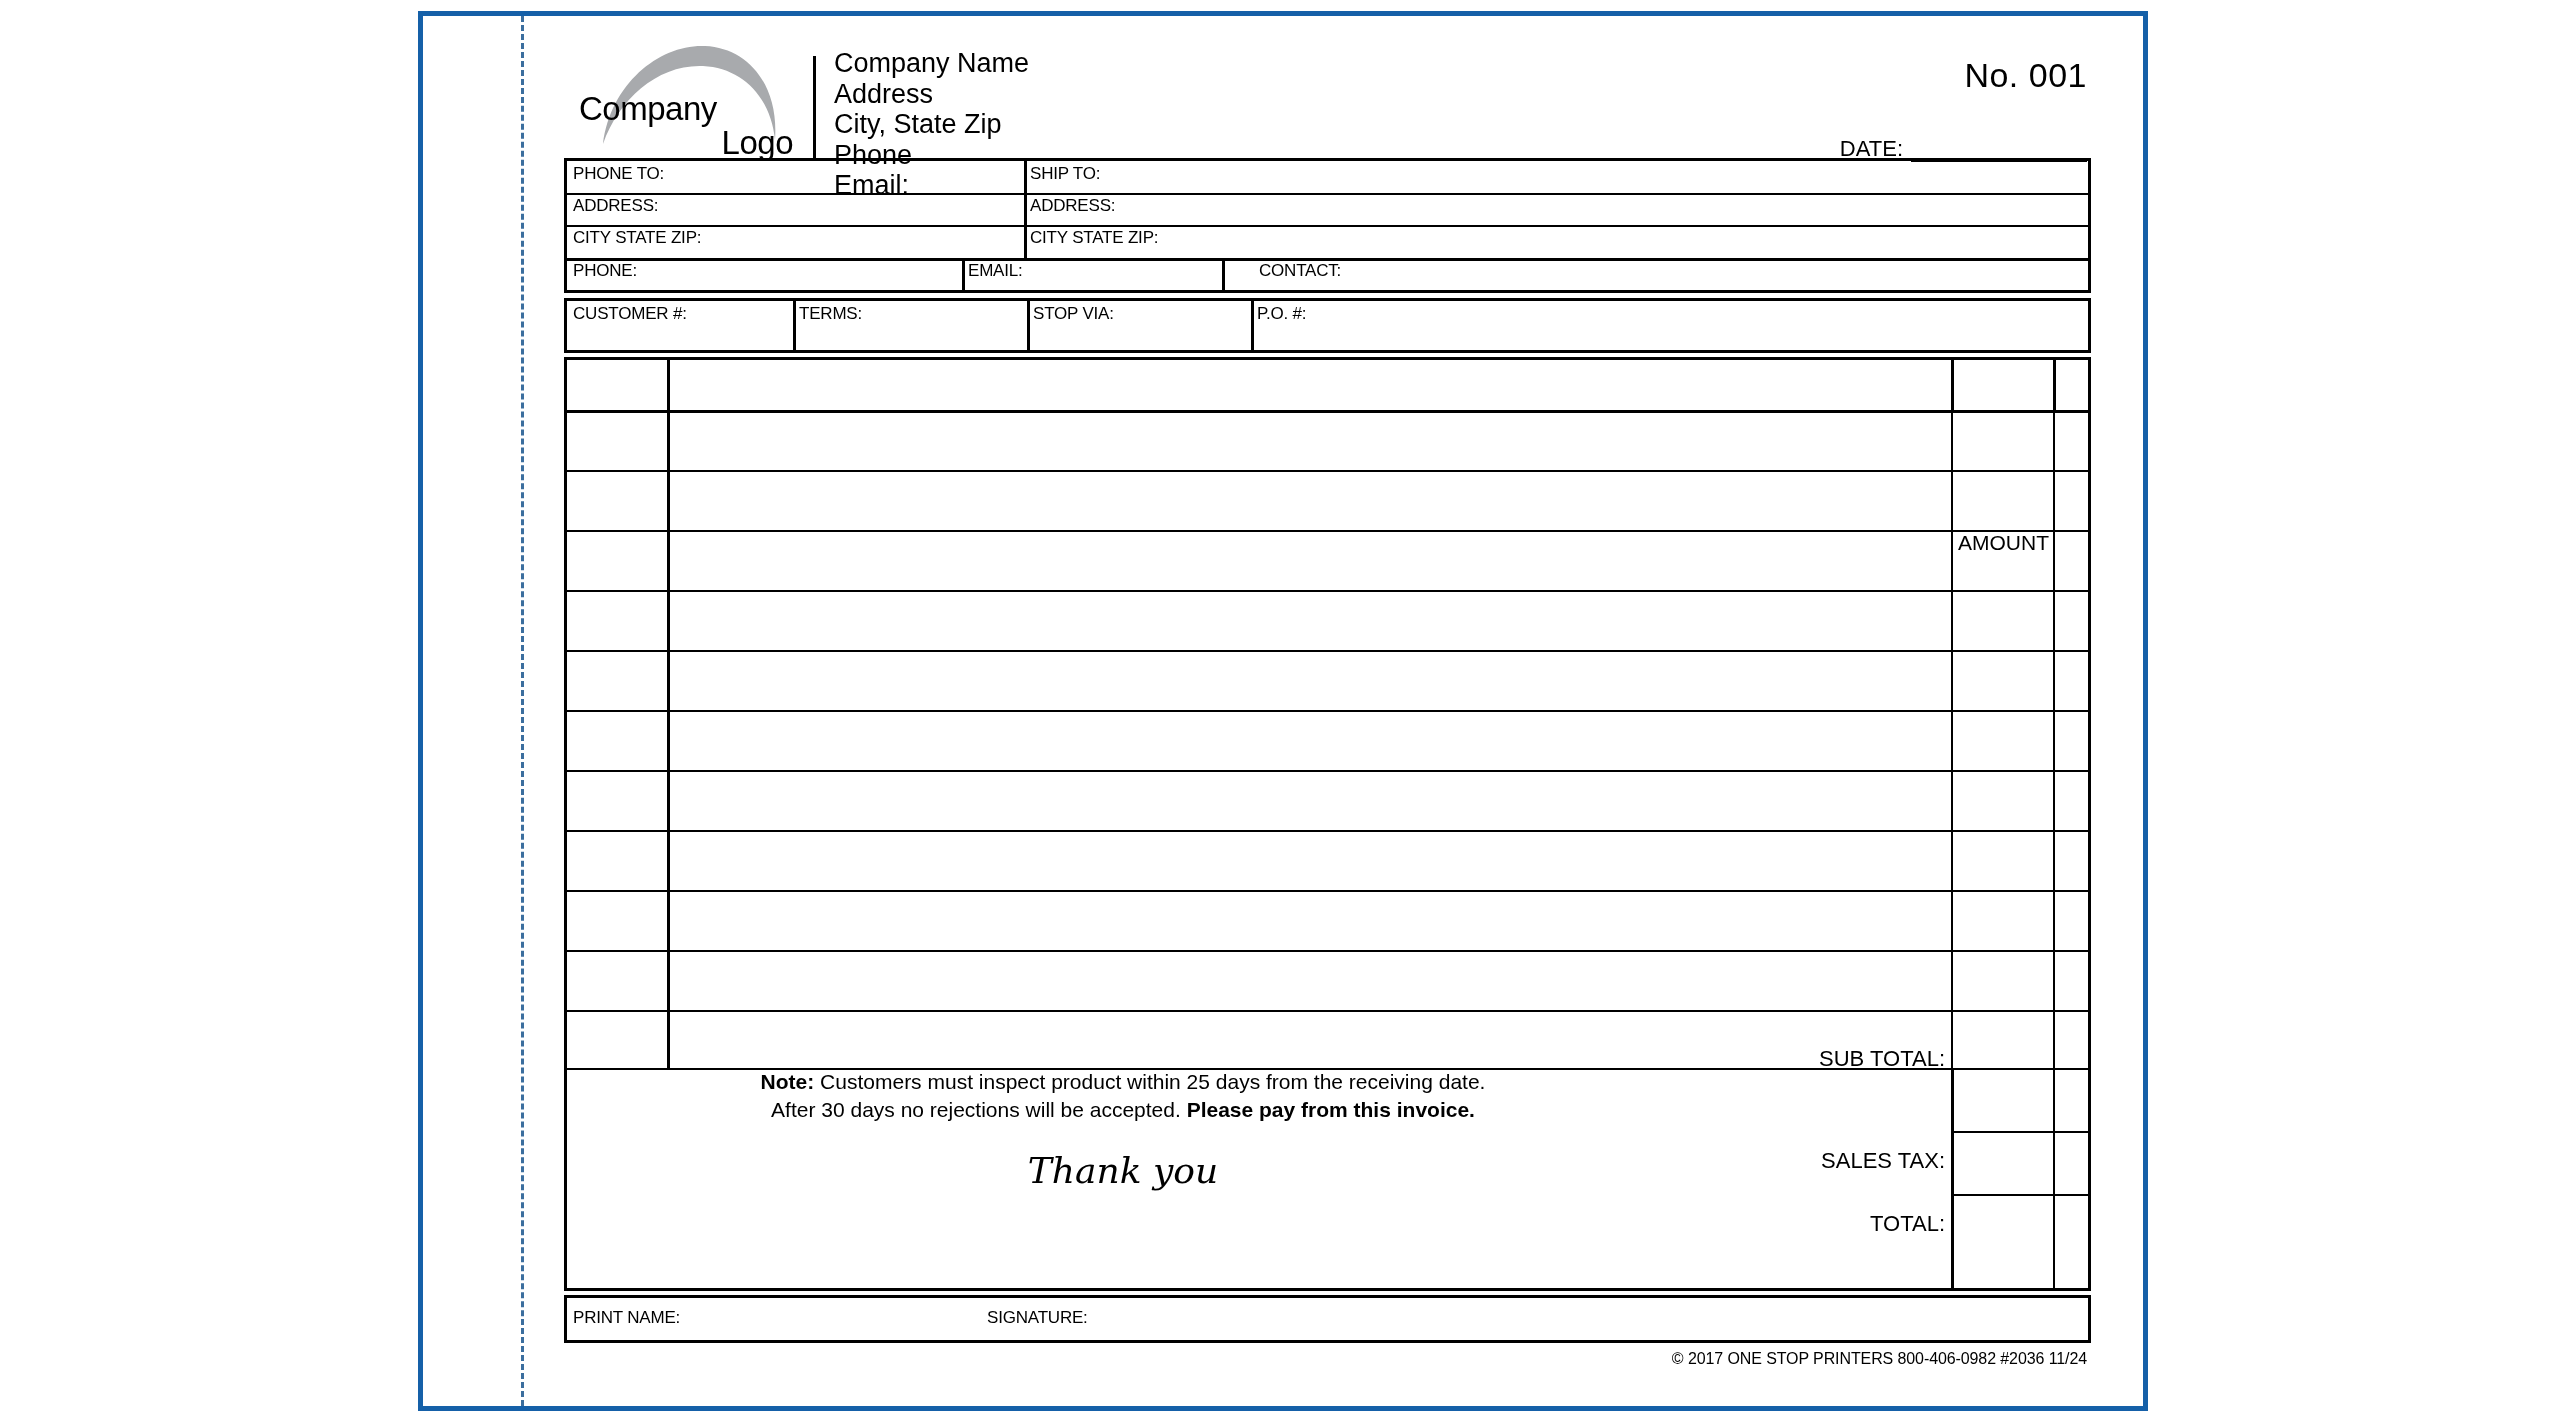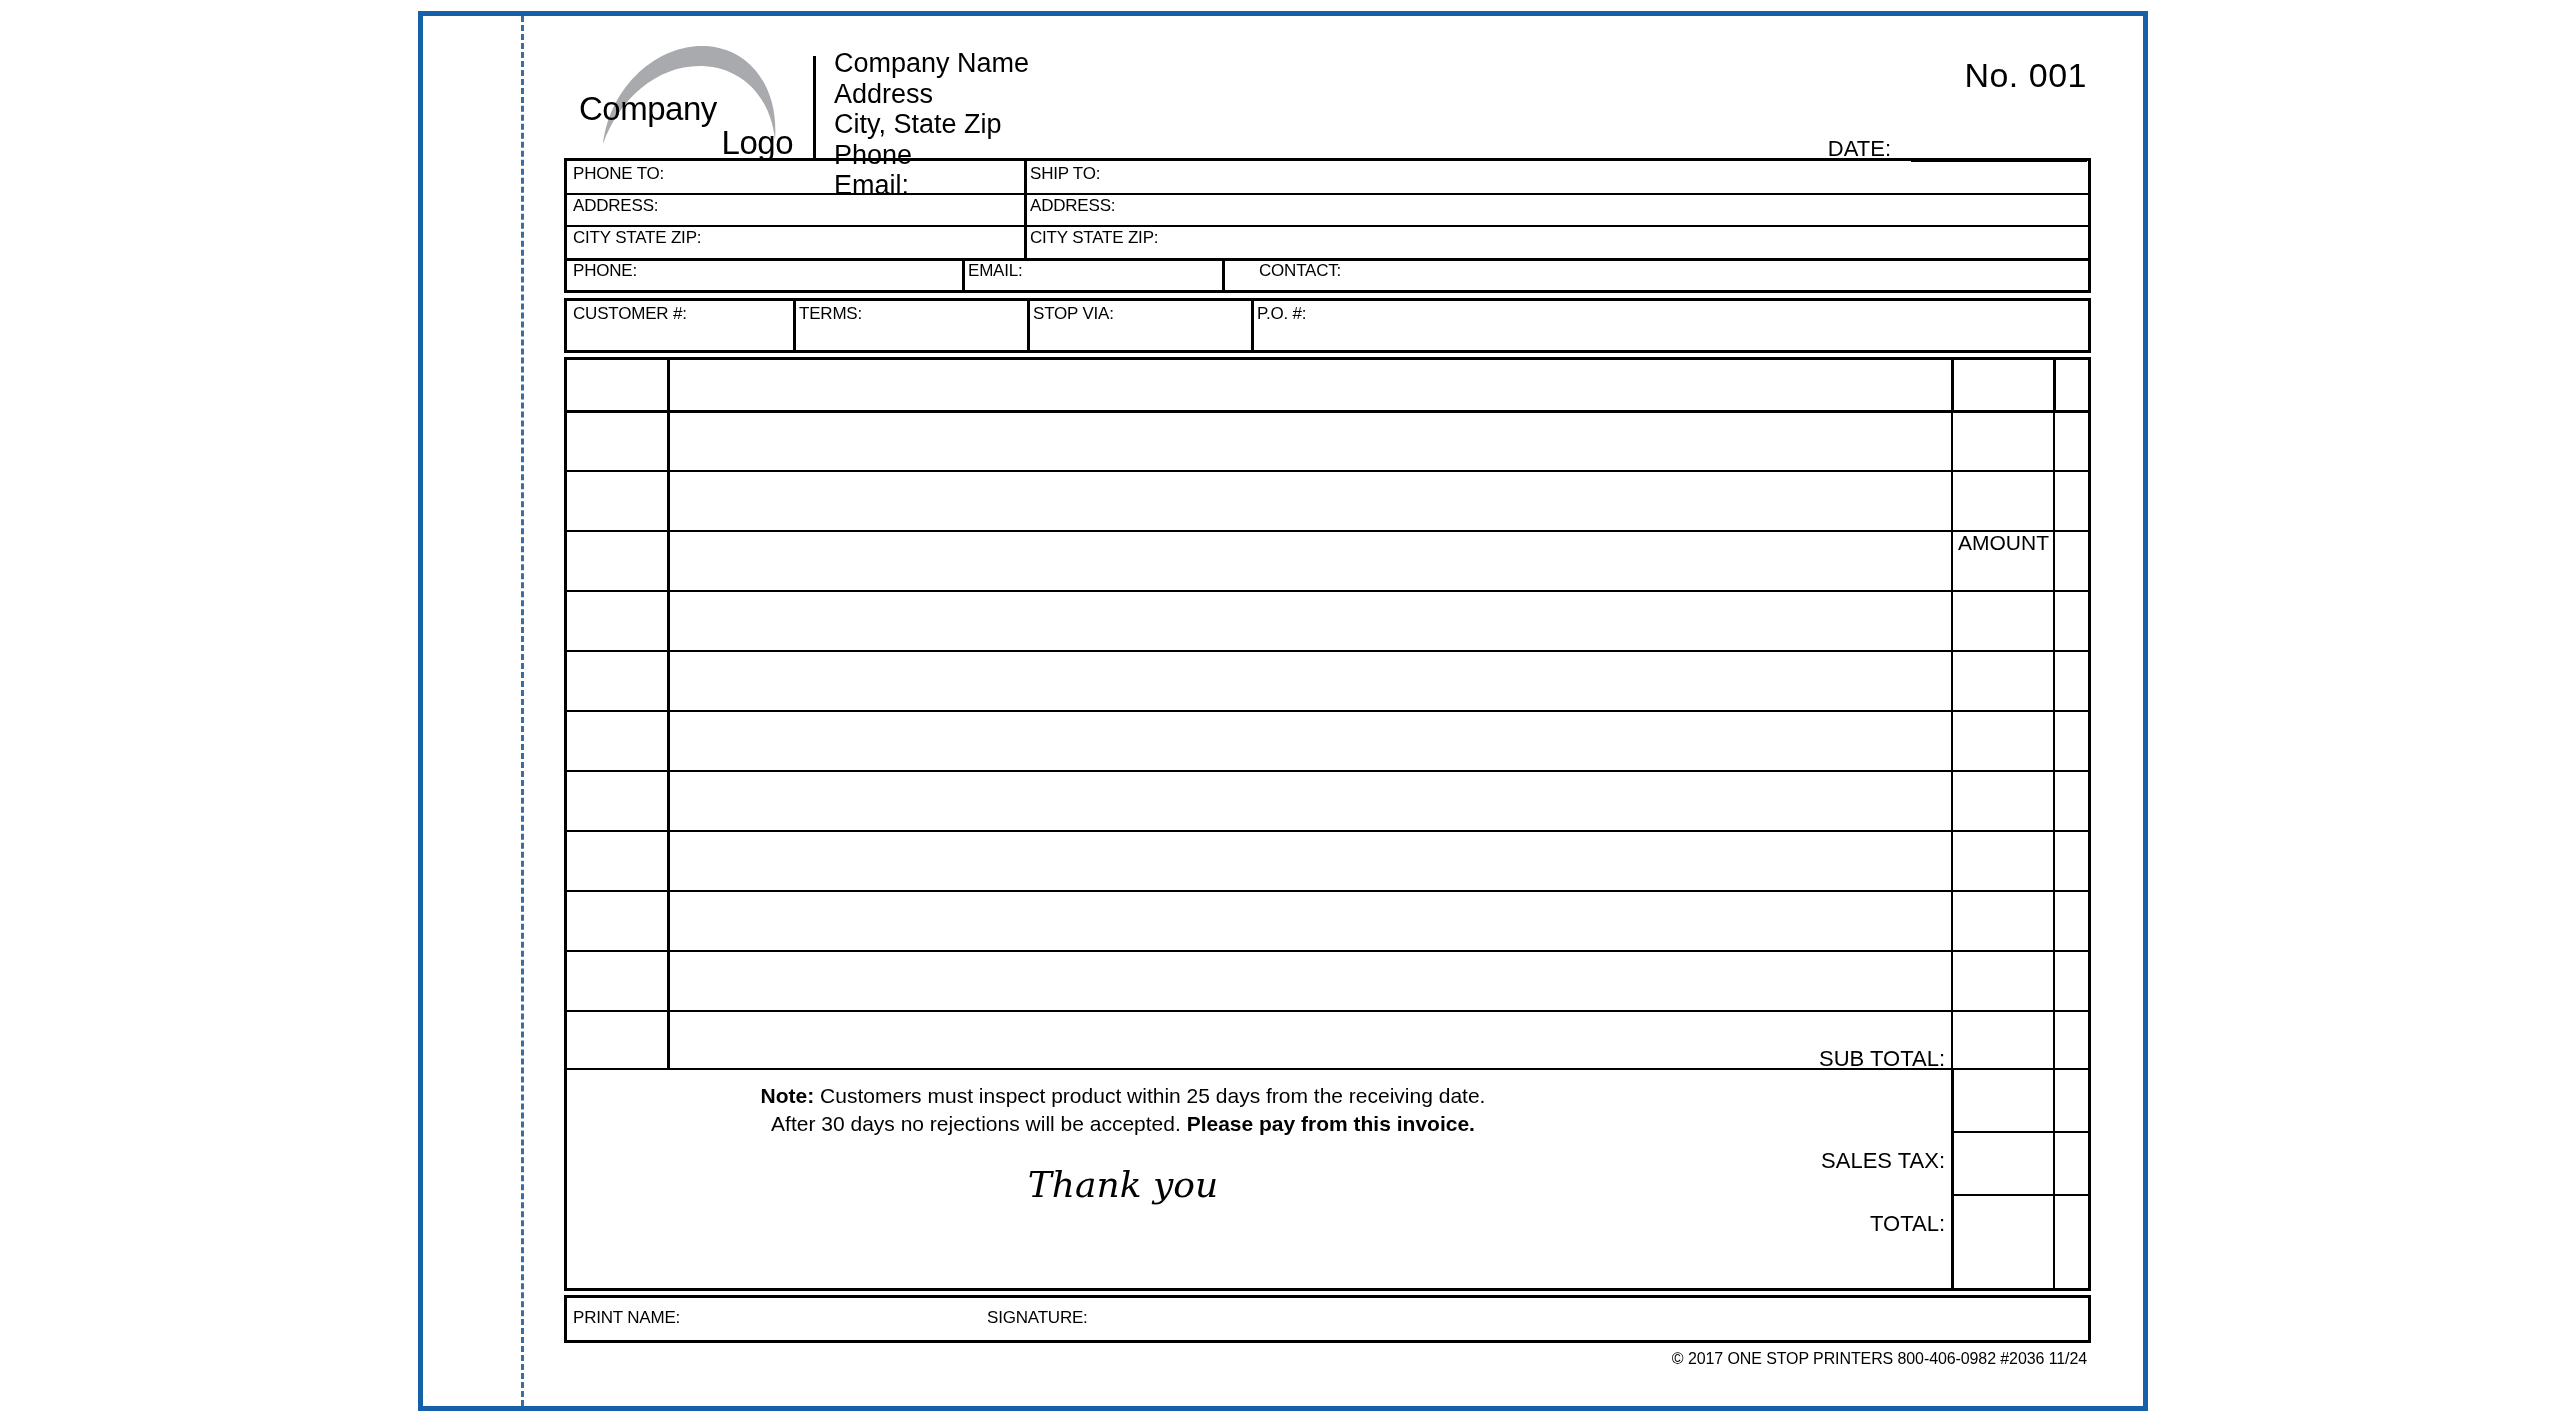--- a/index.html
+++ b/index.html
@@ -108,21 +108,21 @@
     letter-spacing: 0.5px;
   }
   #date-row {
     position: absolute;
     right: 4px;
     top: 102px;
     font-size: 22px;
     display: flex;
     align-items: flex-end;
   }
-  #date-label { margin-right: 20px; }
+  #date-label { margin-right: 8px; }
   #date-line {
     display: inline-block;
     width: 176px;
     border-bottom: 3px solid #000;
     height: 20px;
   }
 
   
   .grid-box {
     position: absolute;
@@ -191,21 +191,20 @@
   
   #note-area {
     position: absolute;
     left: 0px;
     top: 708px;
     width: 1112px;
     height: 220px;
     text-align: center;
   }
   #note-text {
-    margin-top: 14px;
     font-size: 21px;
     line-height: 28px;
   }
   #thankyou {
     margin-top: 26px;
     font-family: "DejaVu Serif", serif;
     font-style: italic;
     font-size: 36px;
   }
   .total-label {

